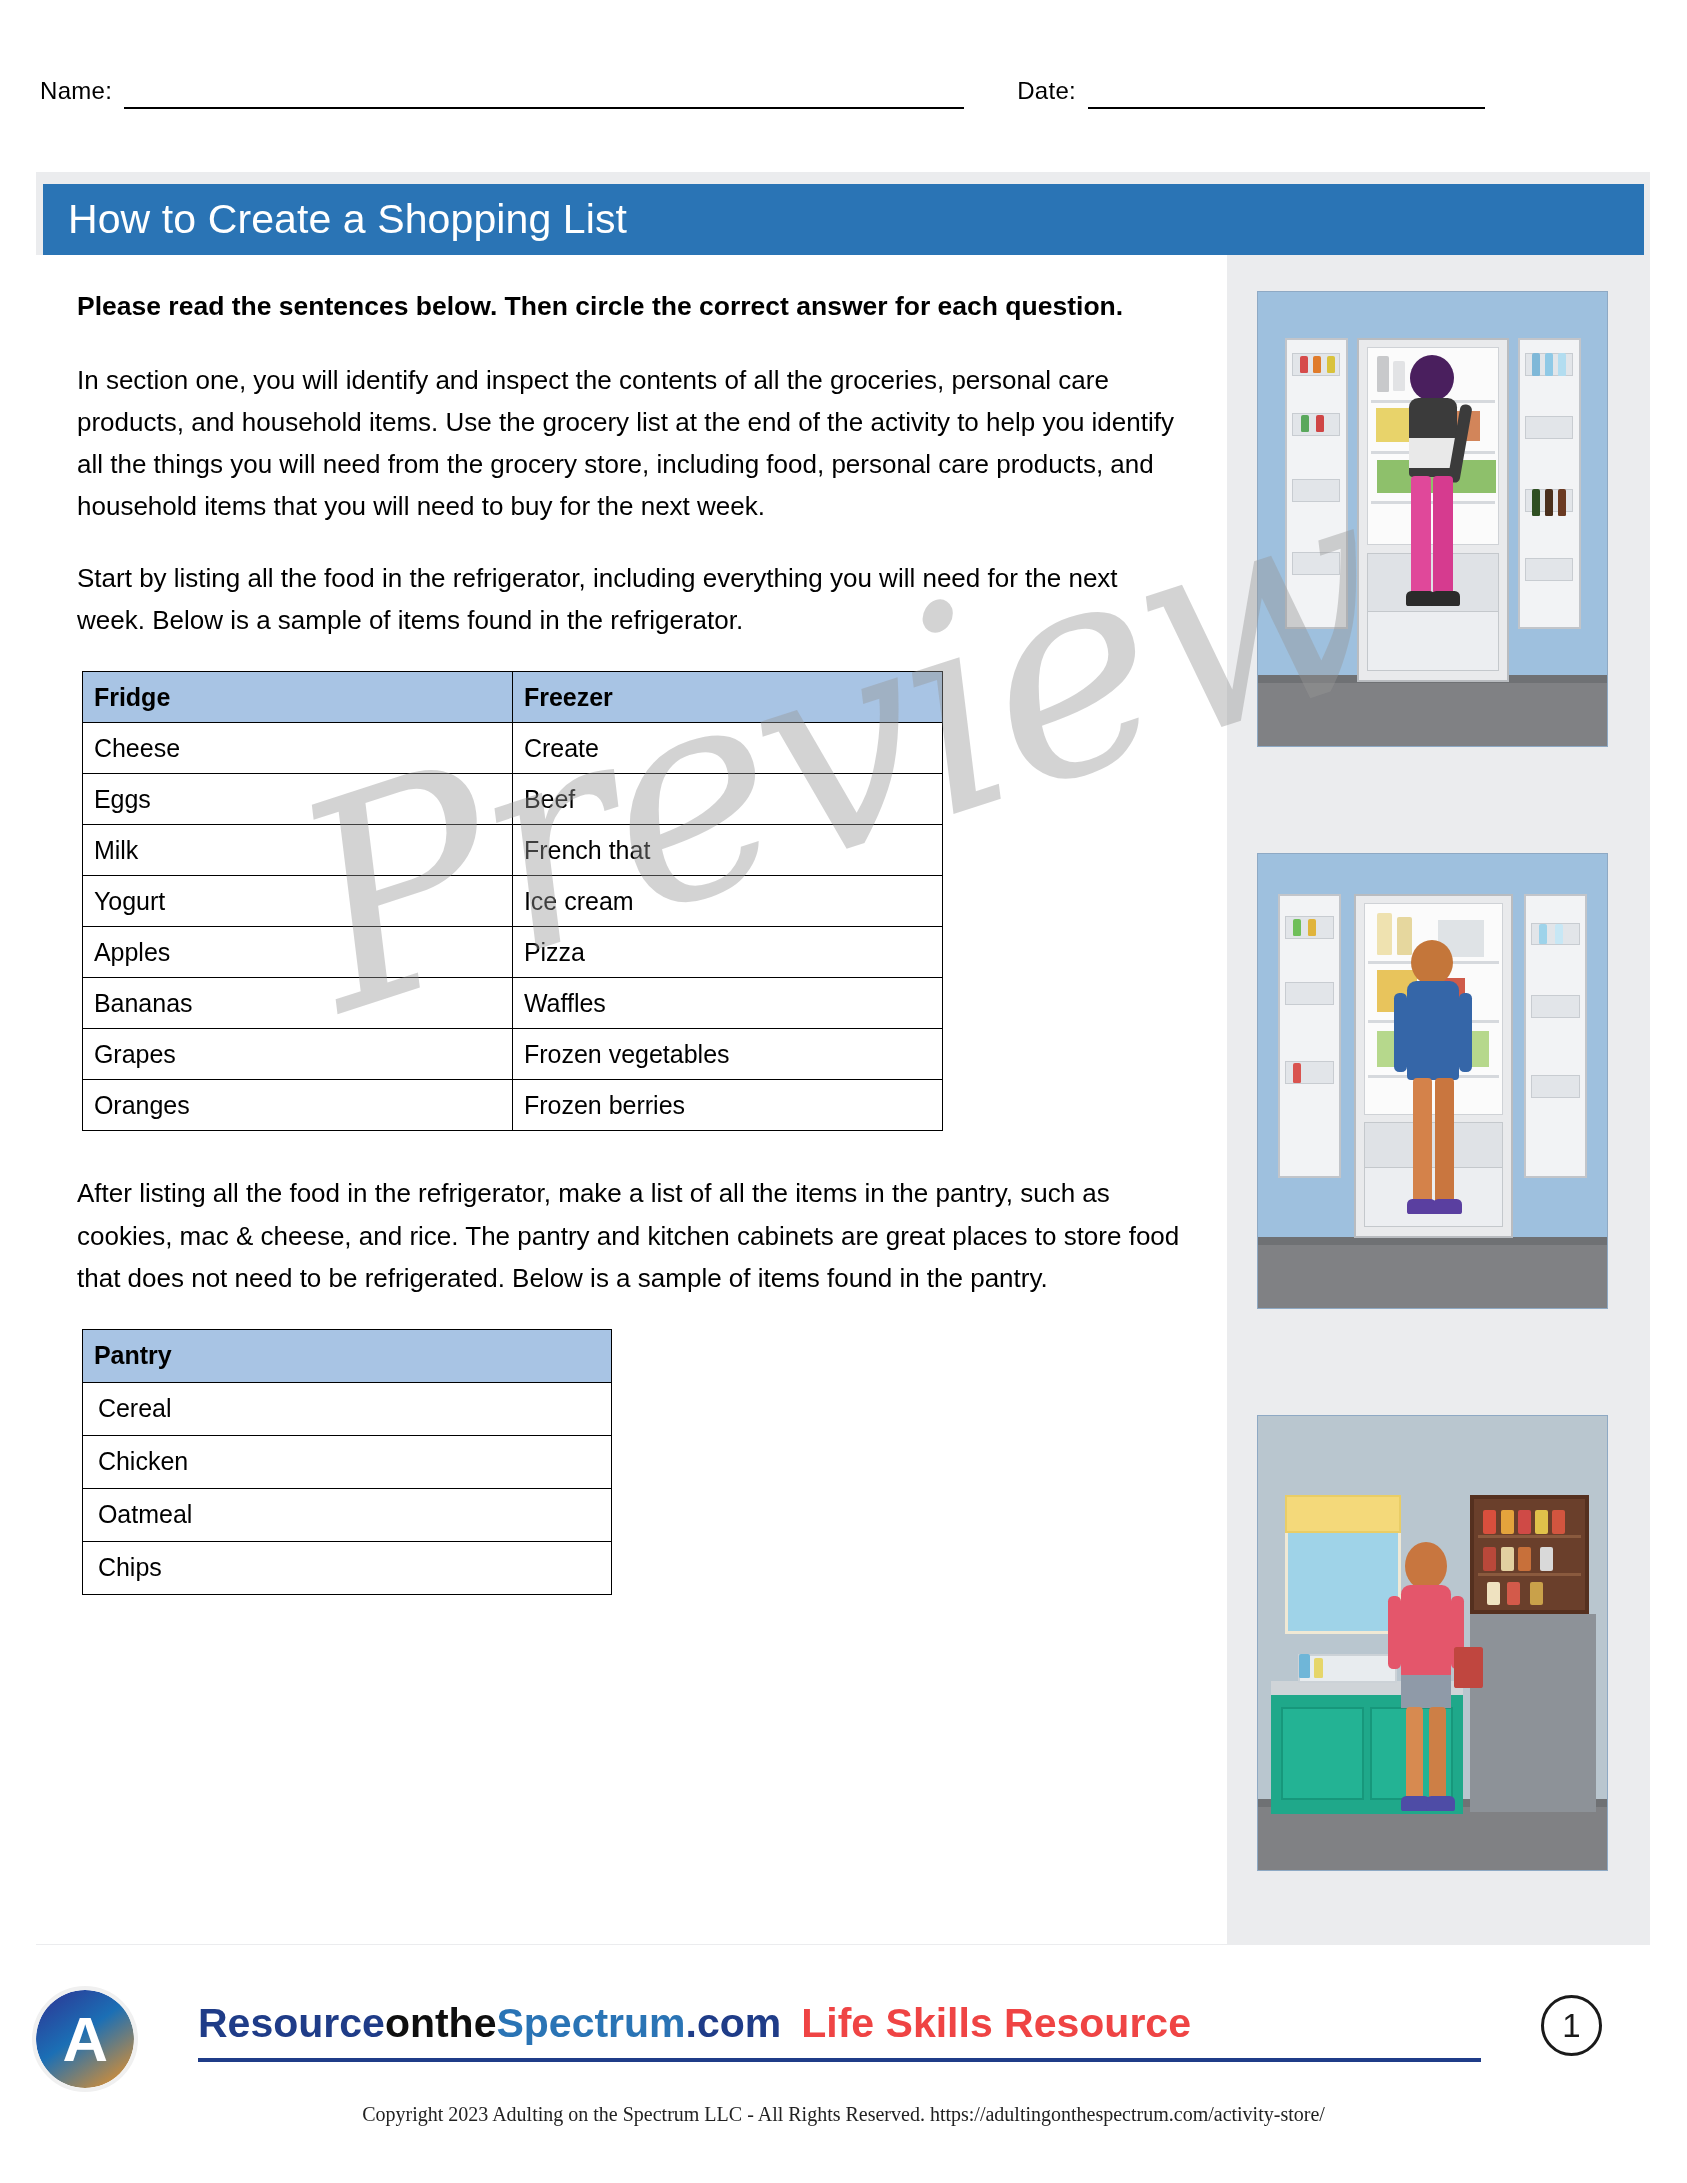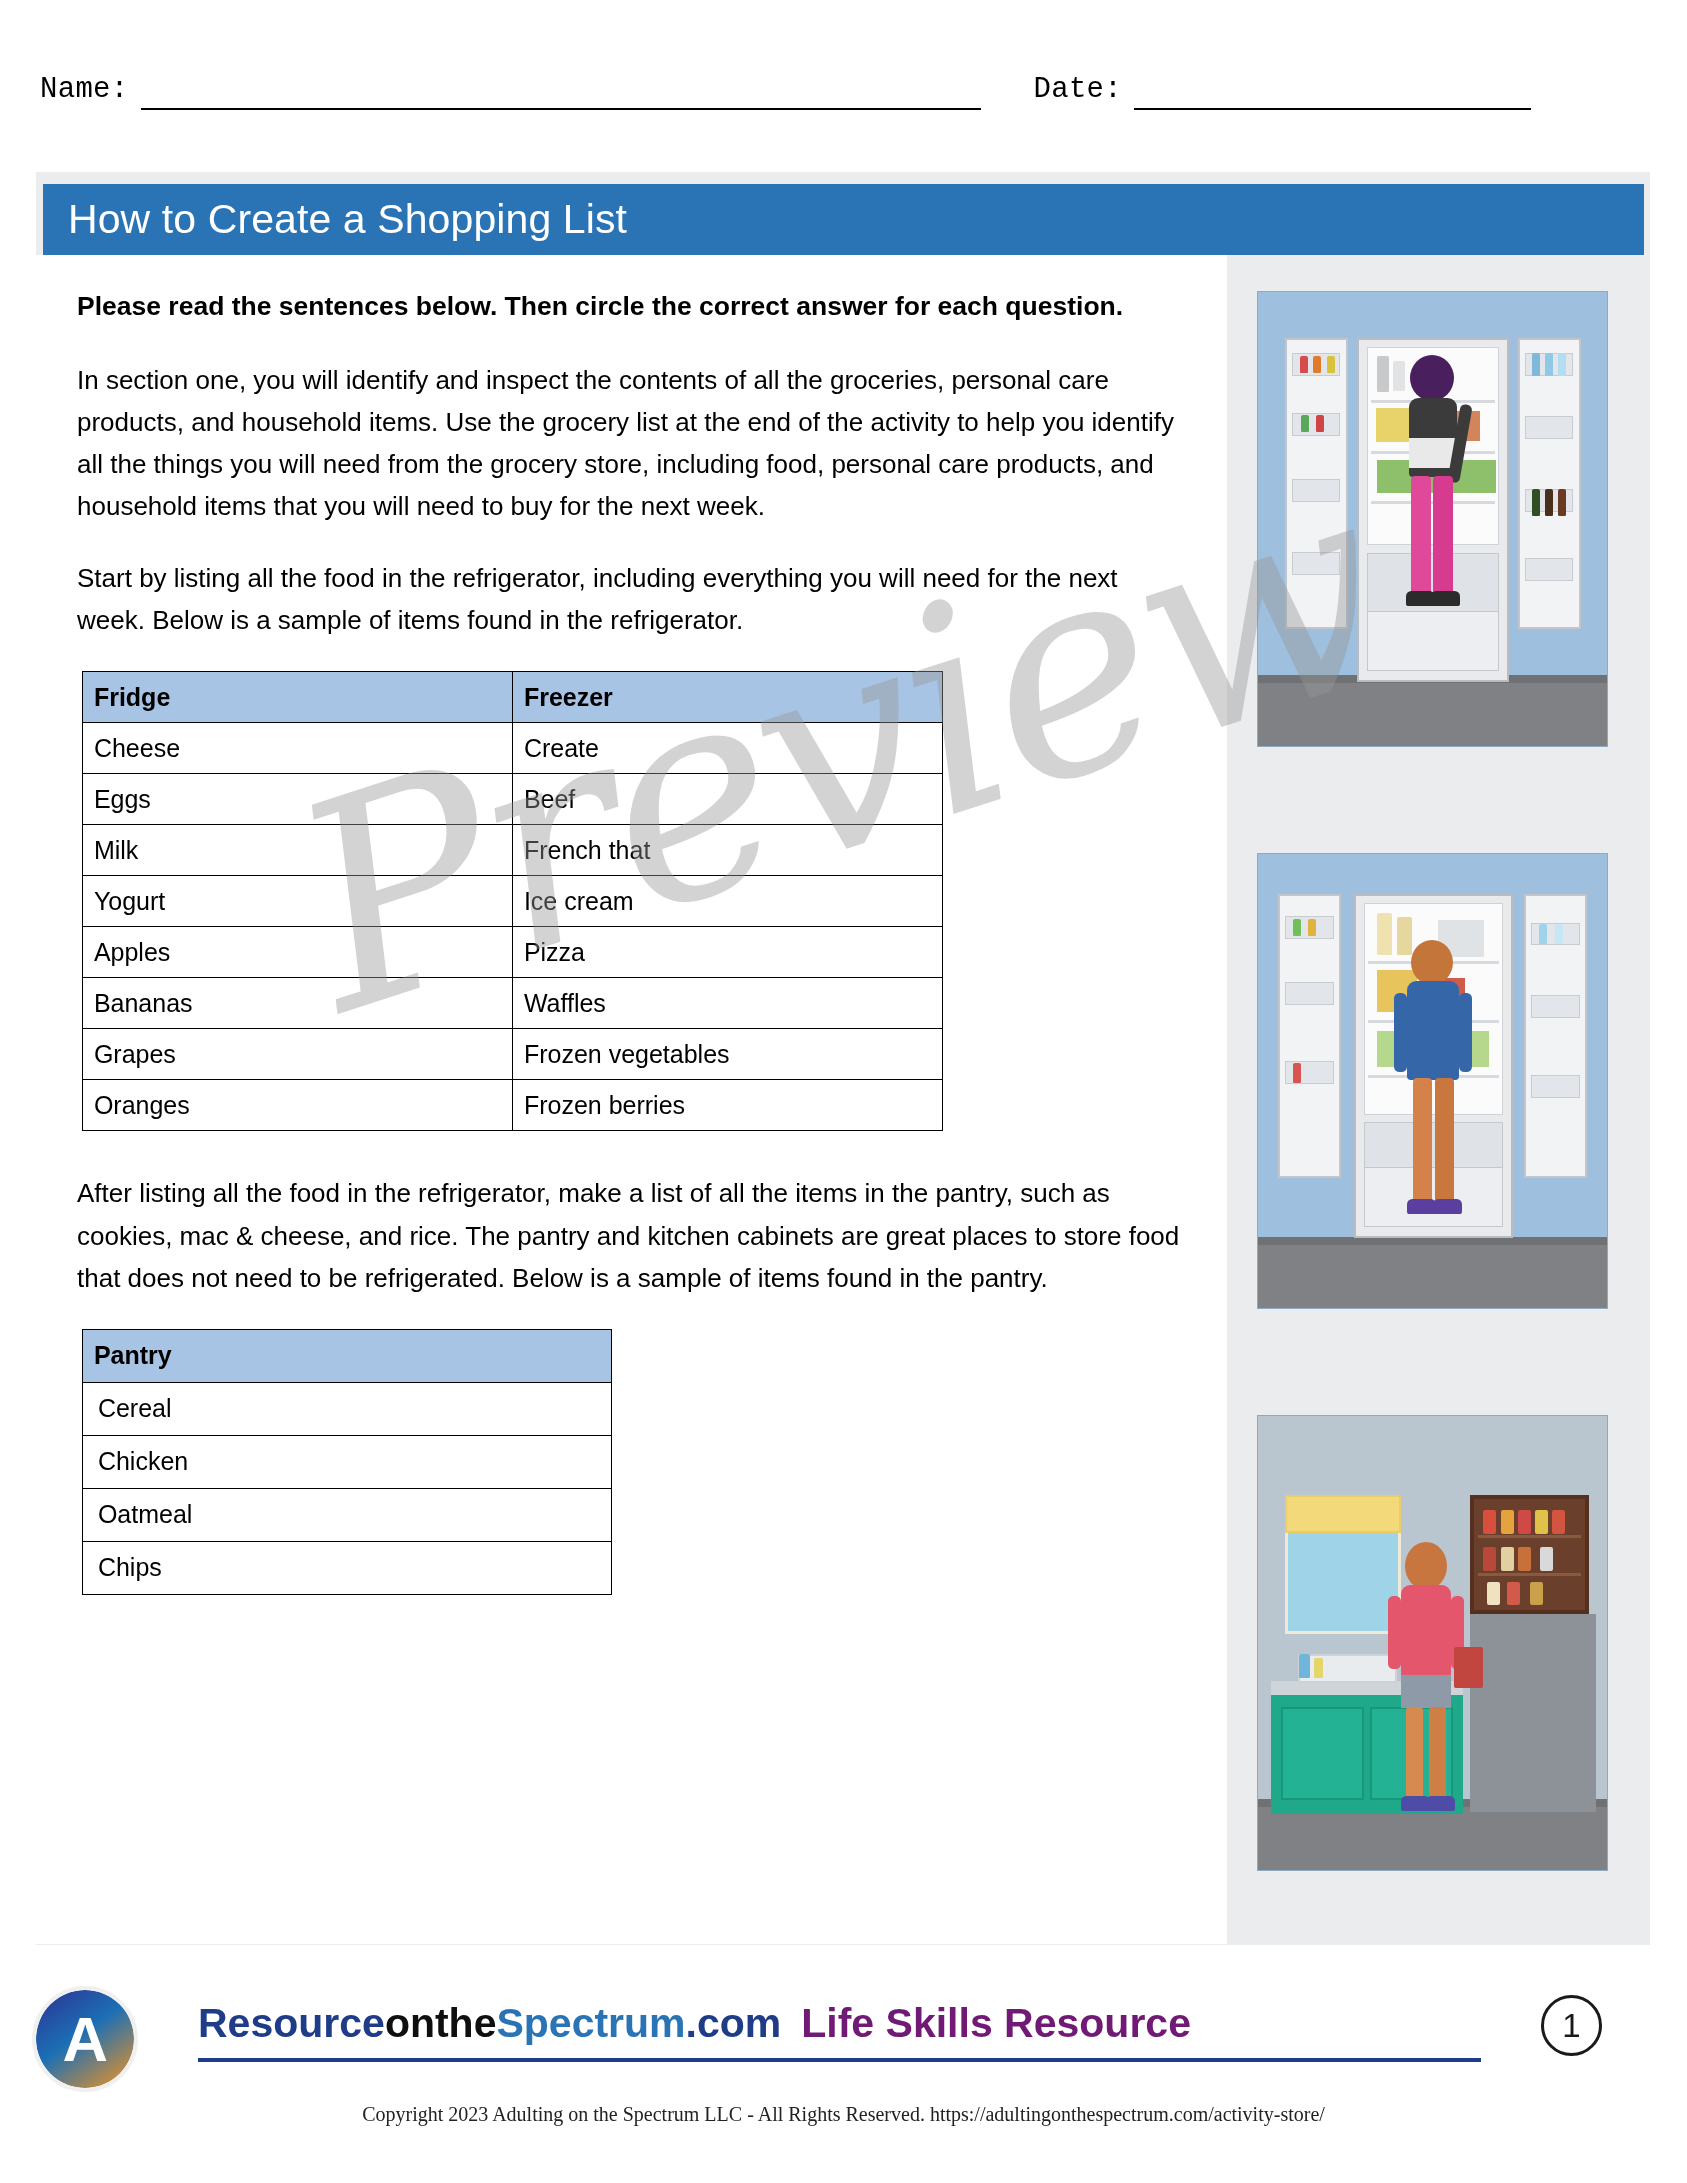--- a/index.html
+++ b/index.html
@@ -17,25 +17,24 @@
   
   .name-date-row {
     position: absolute;
     left: 40px;
     top: 73px;
     width: 1607px;
     display: flex;
     align-items: flex-end;
   }
   .nd-label {
-    font-size: 29px;
+    font-size: 24px;
     letter-spacing: 0.3px;
     padding-bottom: 4px;
     white-space: nowrap;
-    font-family: Liberation Mono, monospace;
   }
   .nd-line {
     border-bottom: 2px solid #000;
     height: 36px;
   }
   .nd-line.name { width: 840px; margin-left: 12px; }
   .nd-line.date { width: 397px; margin-left: 12px; }
   .nd-spacer { width: 53px; }
 
   
@@ -240,21 +239,21 @@
     font-family: "Liberation Sans", sans-serif; line-height: 1;
   }
   .brand {
     position: absolute; left: 198px; top: 29px;
     font-size: 41px; font-weight: bold; white-space: nowrap;
   }
   .brand .b1 { color: #1f3c88; }
   .brand .b2 { color: #0f0f0f; }
   .brand .b3 { color: #2a74b5; }
   .brand .b4 { color: #1f3c88; }
-  .brand .lsr { color: #701a75; margin-left: 20px; }
+  .brand .lsr { color: #ef4444; margin-left: 20px; }
   .brand-rule {
     position: absolute; left: 198px; top: 87px; width: 1283px; height: 4px; background: #1f3c88;
   }
   .page-badge {
     position: absolute; left: 1541px; top: 24px;
     width: 61px; height: 61px; border-radius: 50%;
     border: 3.3px solid #1a1a1a; color: #1a1a1a;
     font-size: 33px; display: flex; align-items: center; justify-content: center;
   }
   .copyright {

